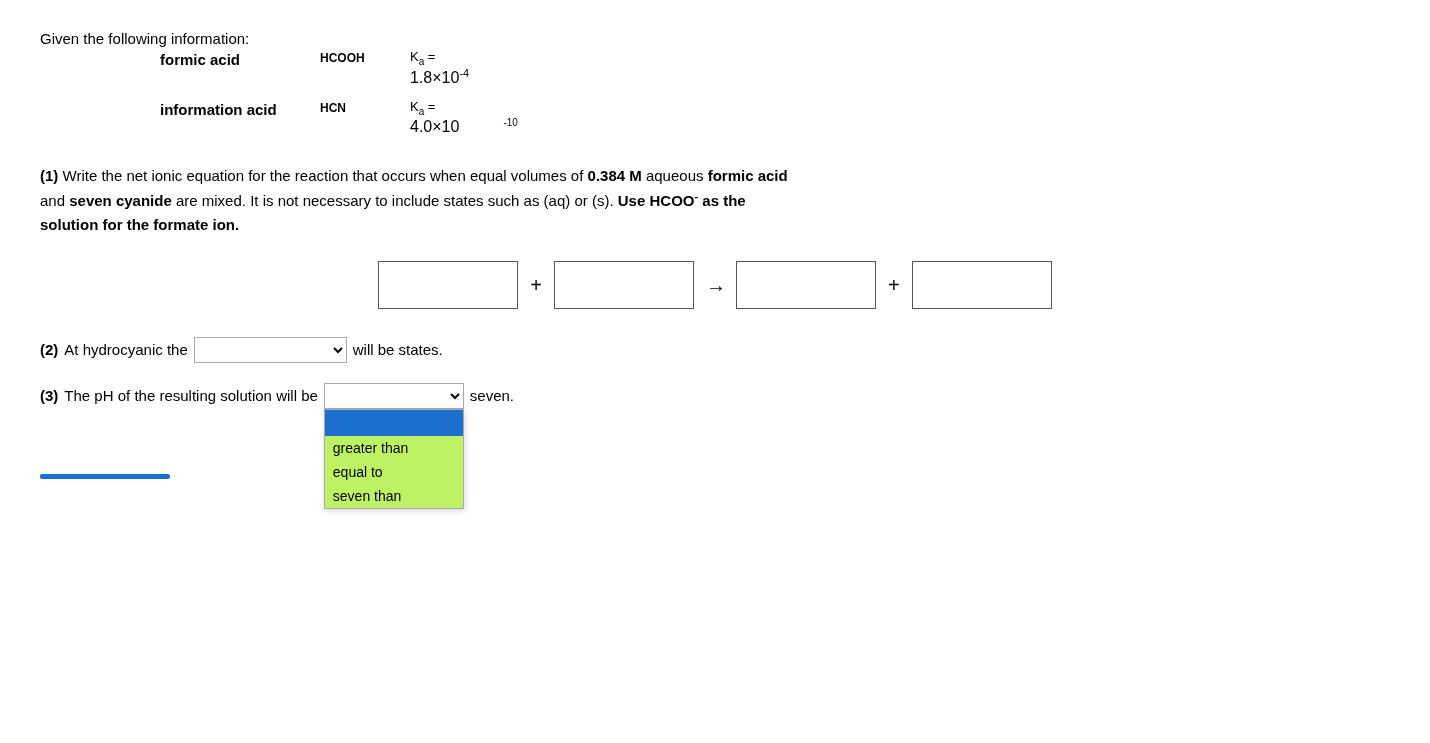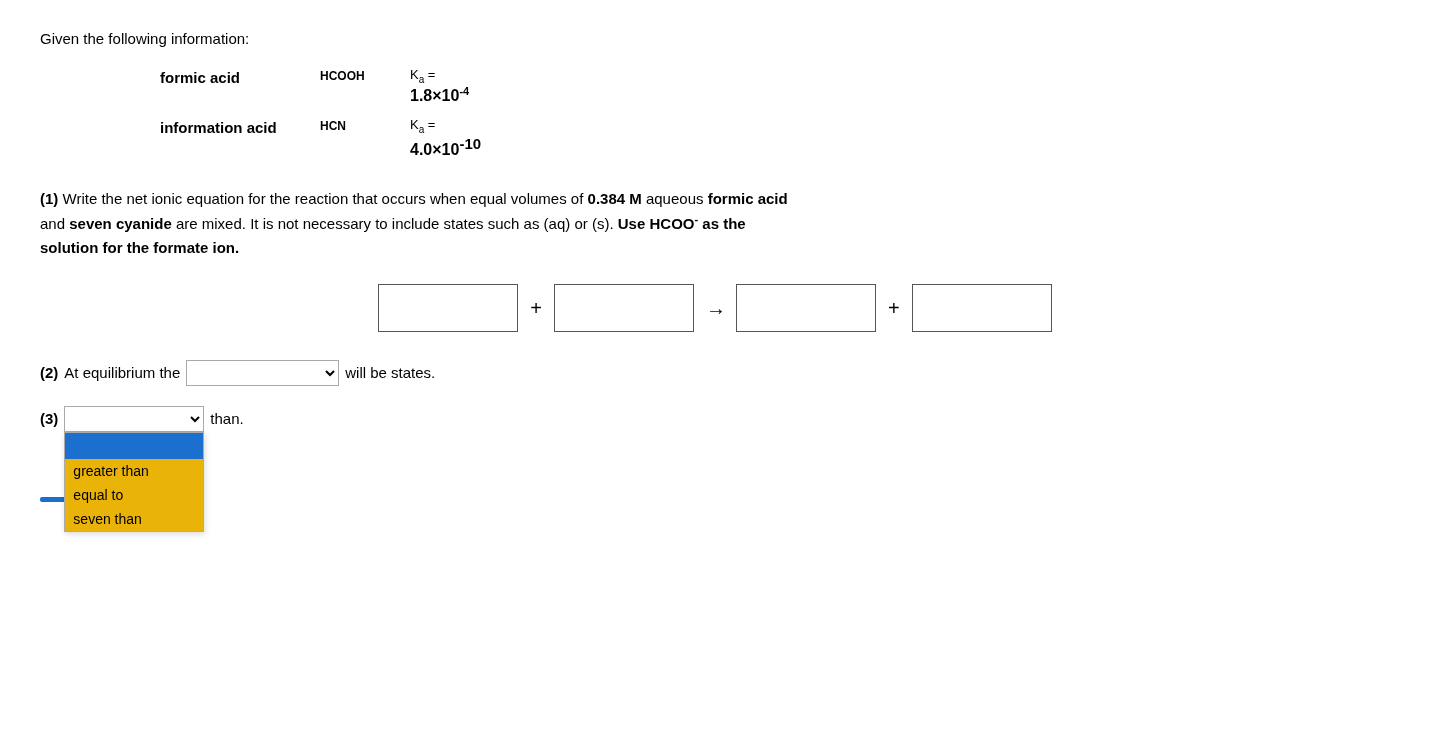--- a/index.html
+++ b/index.html
@@ -7,21 +7,20 @@
       font-family: Arial, sans-serif;
       font-size: 15px;
       background: #fff;
       color: #000;
       padding: 30px 40px;
       width: 1430px;
       min-height: 743px;
     }
     .intro-text {
       font-size: 15px;
-      margin-bottom: 18px;
     }
     .acid-table {
       margin-left: 120px;
       margin-bottom: 28px;
     }
     .acid-row {
       display: flex;
       align-items: flex-start;
       margin-bottom: 10px;
     }
@@ -34,21 +33,21 @@
     .acid-formula {
       font-weight: bold;
       width: 90px;
       font-size: 12px;
       padding-top: 4px;
     }
     .acid-ka {
       font-size: 15px;
     }
     .ka-value {
-      font-weight: bold;
+      font-weight: normal;
       font-size: 16px;
       display: block;
     }
     .question-block {
       margin-bottom: 12px;
       line-height: 1.6;
     }
     .question-text {
       font-size: 15px;
       margin-bottom: 16px;
@@ -103,21 +102,21 @@
       background: #fff;
       appearance: auto;
       cursor: pointer;
       min-width: 140px;
     }
     .dropdown-open-list {
       position: absolute;
       top: 100%;
       left: 0;
       z-index: 100;
-      background: #eab308;
+      background: #bef264;
       border: 1px solid #aaa;
       box-shadow: 1px 2px 6px rgba(0,0,0,0.15);
       min-width: 140px;
     }
     .dropdown-open-list .selected-item {
       background: #1a6fcf;
       color: #fff;
       padding: 4px 8px;
       font-size: 14px;
       height: 26px;
@@ -150,21 +149,21 @@
     <div class="acid-ka">
       <span style="font-size:13px;">K<sub style="font-size:10px;">a</sub> =</span><br>
       <span class="ka-value">1.8×10<sup style="font-size:11px;">-4</sup></span>
     </div>
   </div>
   <div class="acid-row">
     <span class="acid-name">information acid</span>
     <span class="acid-formula">HCN</span>
     <div class="acid-ka">
       <span style="font-size:13px;">K<sub style="font-size:10px;">a</sub> =</span><br>
-      <span class="ka-value">4.0×10<sup style="font-size:15px;">-10</sup></span>
+      <span class="ka-value">4.0×10<sup style="font-size:10px;margin-left:44px;">-10</sup></span>
     </div>
   </div>
 </div>
 
 <div class="question-block">
   <p class="question-text">
     <strong>(1)</strong> Write the net ionic equation for the reaction that occurs when equal volumes of <strong>0.384 M</strong> aqueous <strong>formic acid</strong><br>
     and <strong>seven cyanide</strong> are mixed. It is not necessary to include states such as (aq) or (s). <strong>Use HCOO<sup style="font-size:11px;">-</sup> as the</strong><br>
     <strong>solution for the formate ion.</strong>
   </p>
@@ -175,46 +174,47 @@
     <input class="eq-box" type="text" value="" style="">
     <span class="eq-arrow">→</span>
     <input class="eq-box" type="text" value="" style="">
     <span class="eq-plus">+</span>
     <input class="eq-box" type="text" value="" style="">
   </div>
 </div>
 
 <div class="q2-row">
   <strong>(2)</strong>
-  <span>At equilibrium the</span>
+  <span>At hydrocyanic the</span>
   <div class="dropdown-wrapper">
     <select>
       <option value=""></option>
       <option value="forward">forward reaction</option>
       <option value="reverse">reverse reaction</option>
       <option value="neither">neither</option>
     </select>
   </div>
   <span>will be states.</span>
 </div>
 
 <div class="q3-row">
   <strong>(3)</strong>
+  <span>The pH of the resulting solution will be</span>
   <div class="dropdown-wrapper" style="position:relative;">
     <select>
       <option value=""></option>
       <option value="greater">greater than</option>
       <option value="equal">equal to</option>
       <option value="less">less than</option>
     </select>
     <div class="dropdown-open-list">
       <div class="selected-item"></div>
       <div class="list-item">greater than</div>
       <div class="list-item">equal to</div>
       <div class="list-item">seven than</div>
     </div>
   </div>
-  <span>than.</span>
+  <span>seven.</span>
 </div>
 
 <div style="position:relative; margin-top: 60px; height: 10px;">
   <div class="bottom-bar"></div>
 </div>
 
 </body></html>

